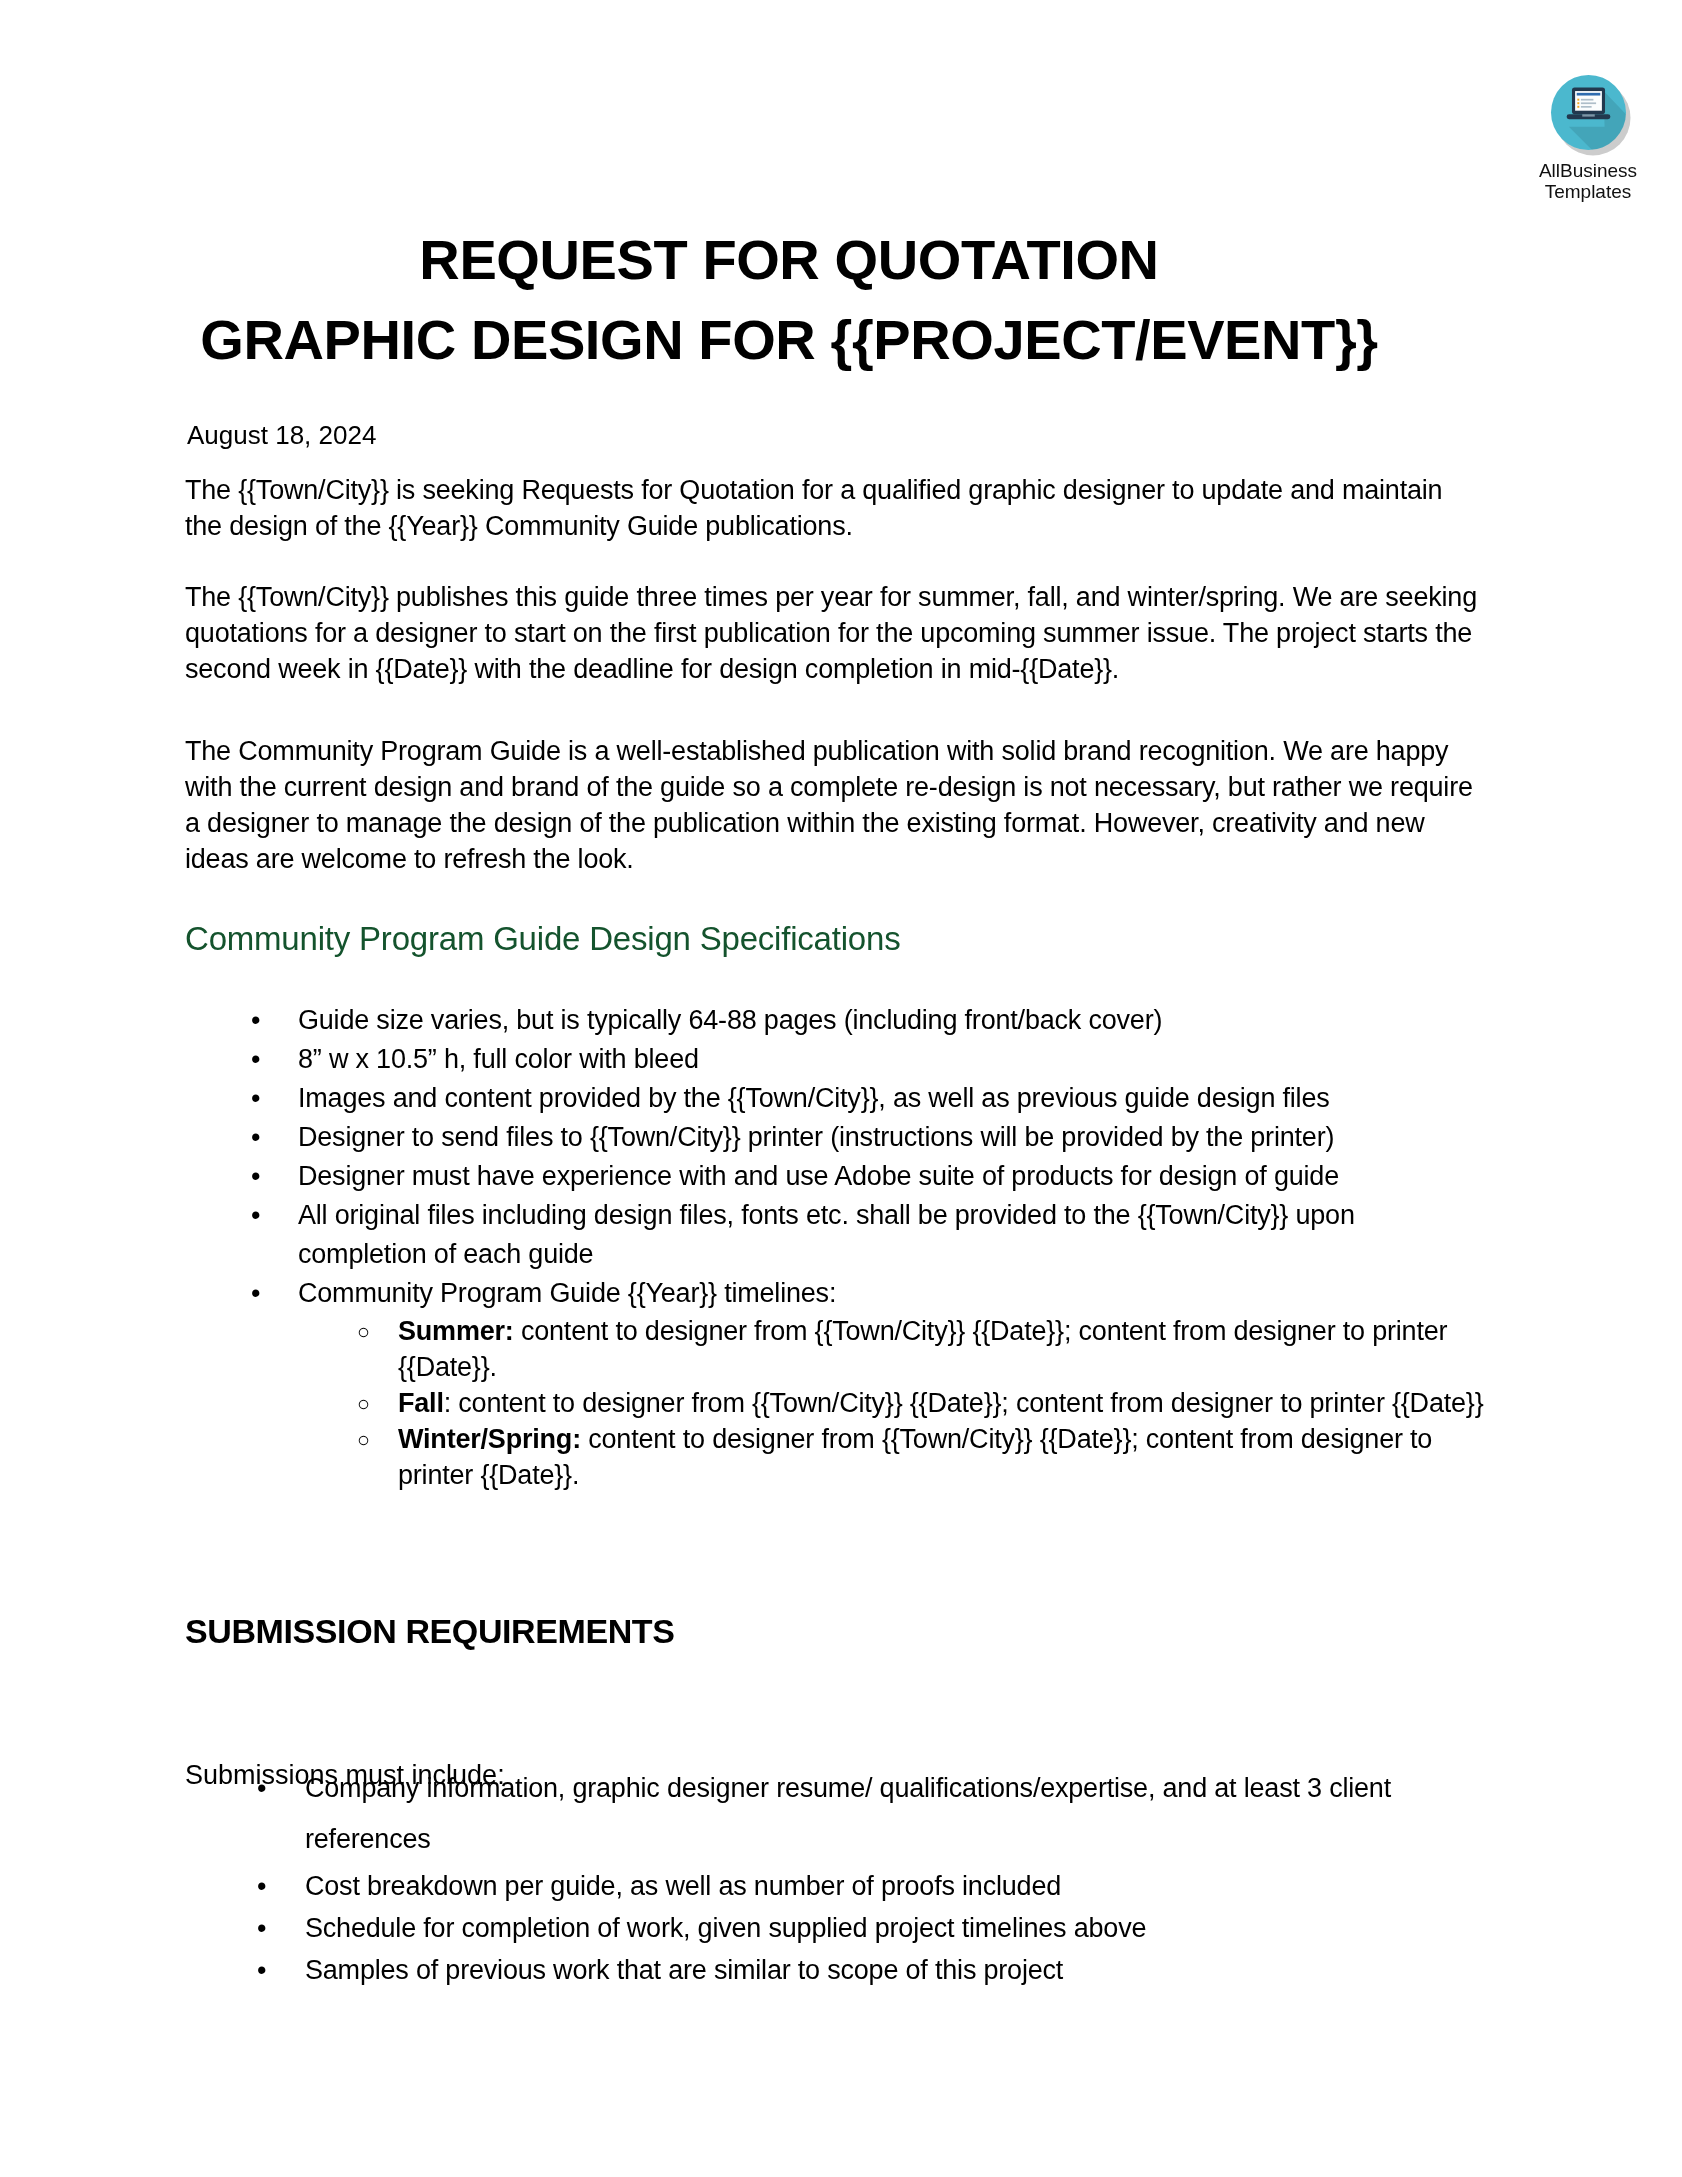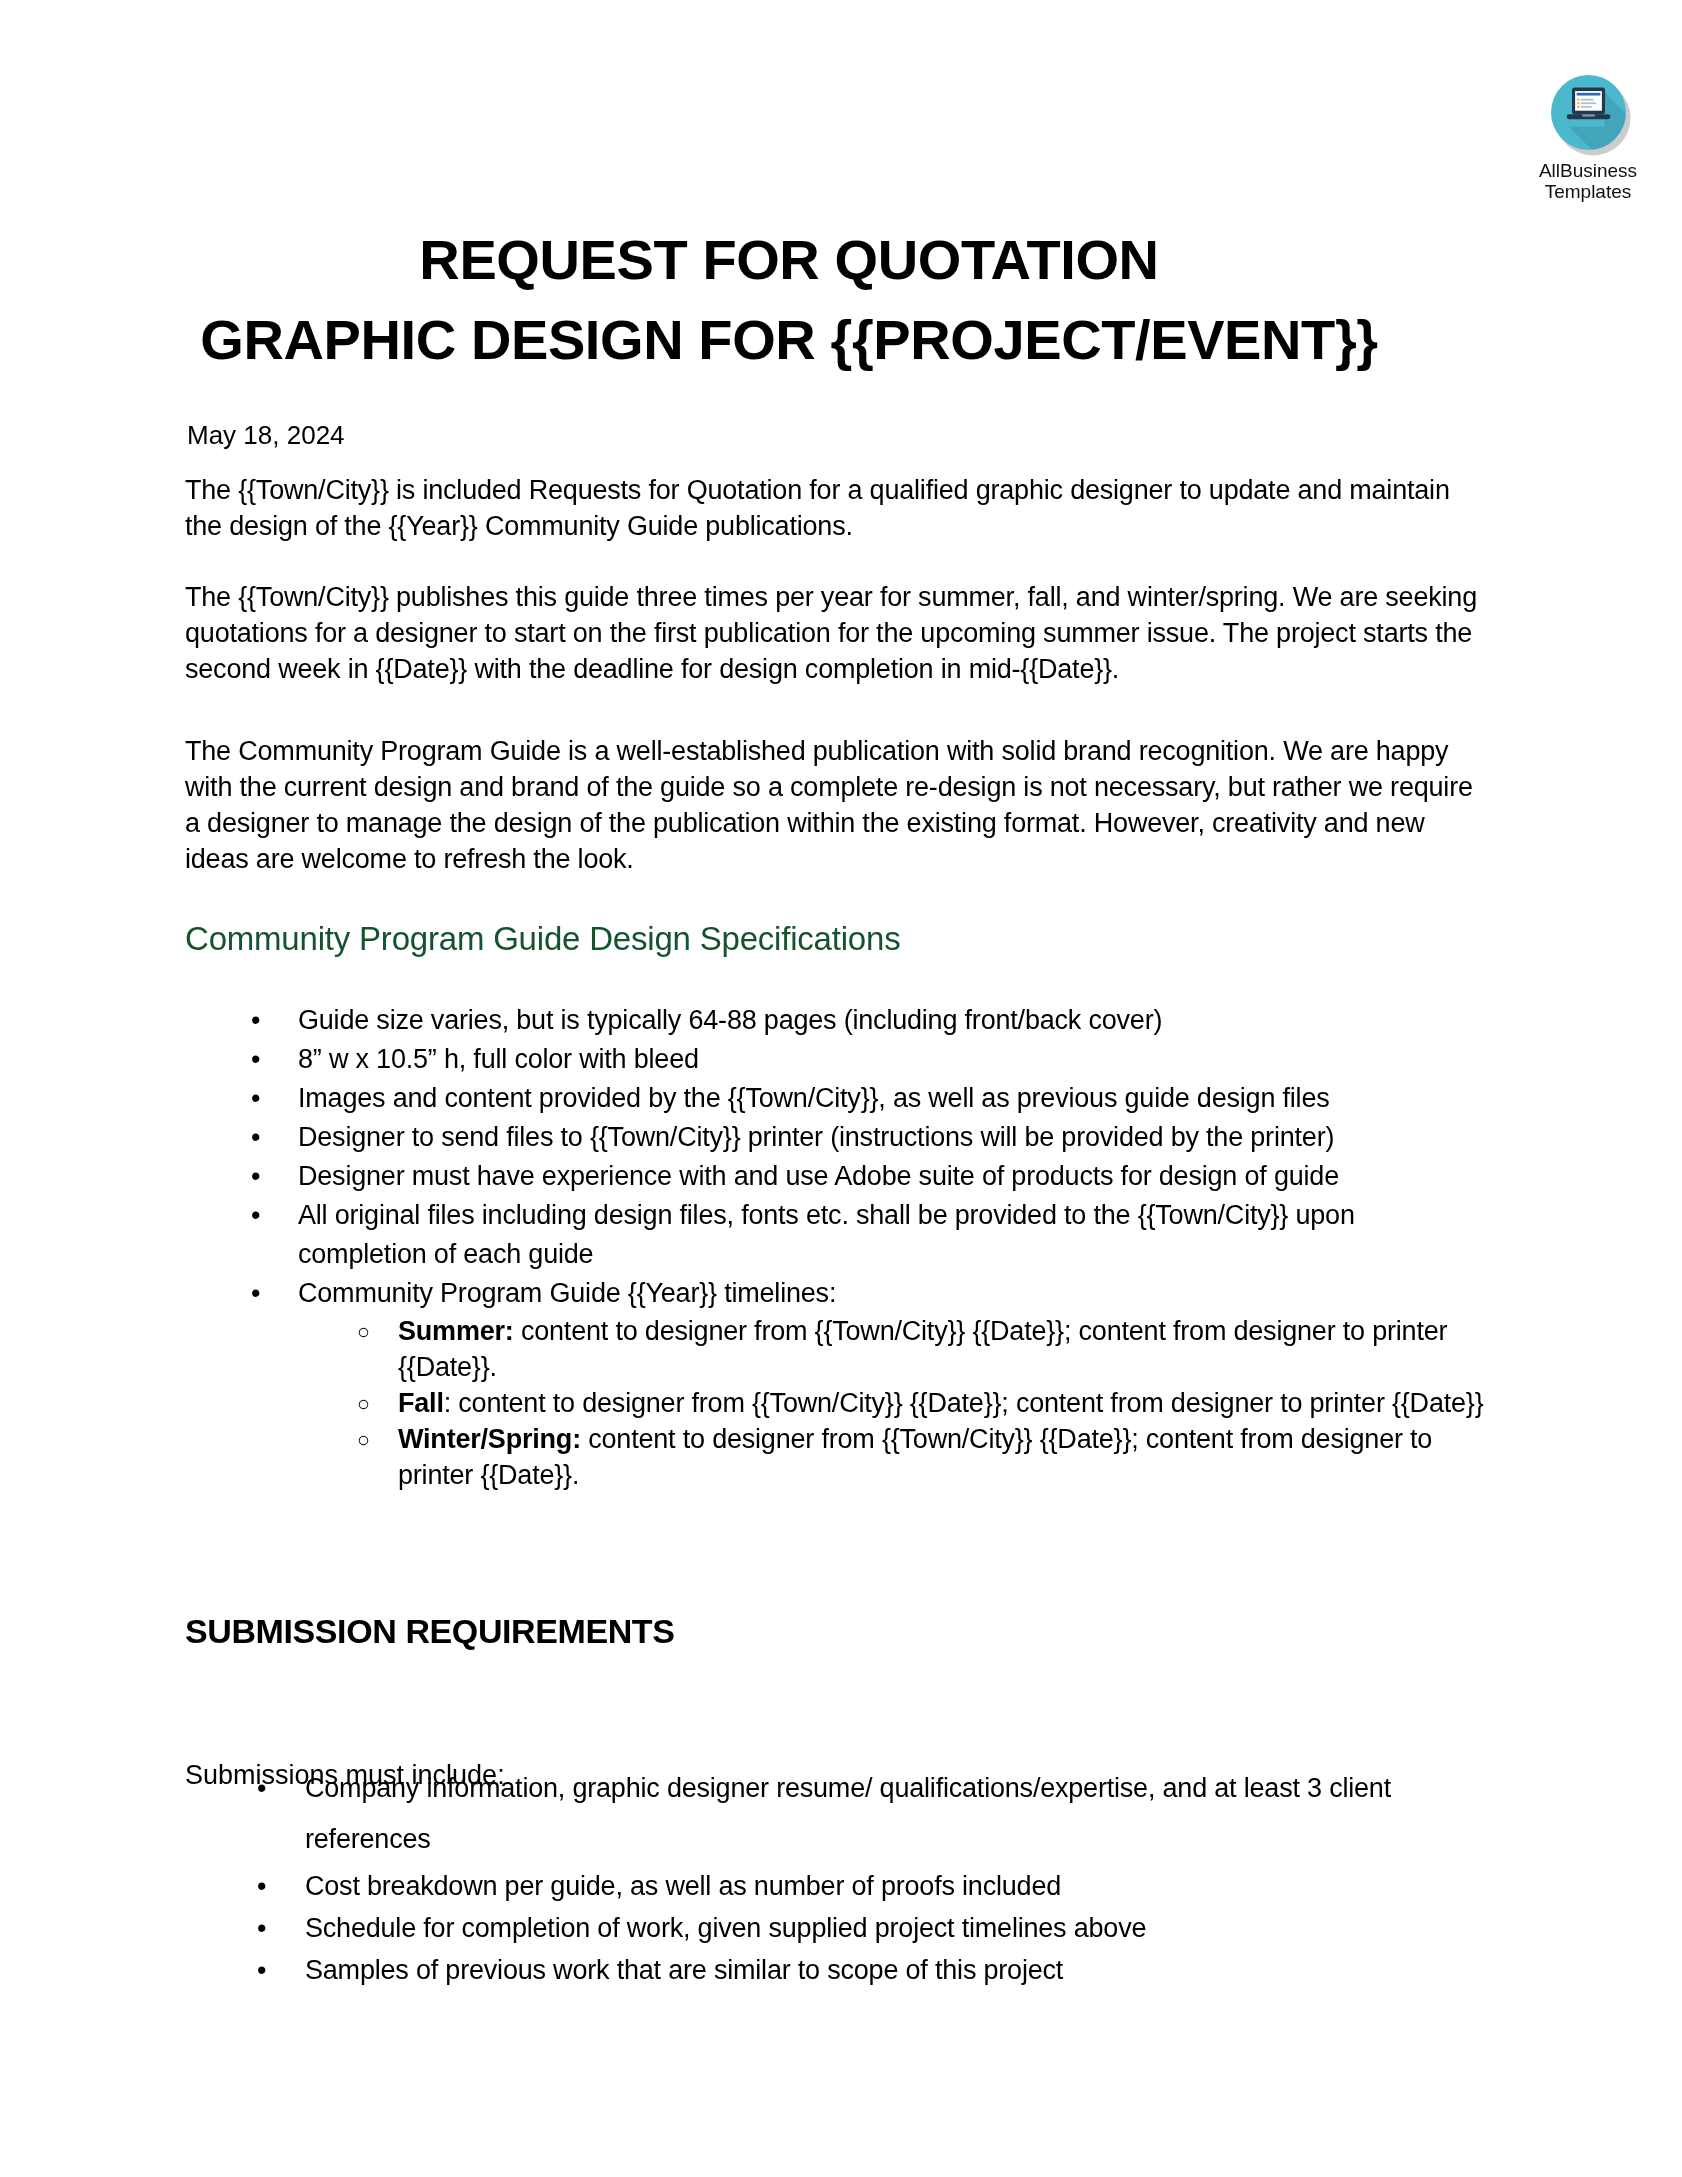--- a/index.html
+++ b/index.html
@@ -85,22 +85,22 @@
     <div>AllBusiness</div>
     <div>Templates</div>
   </div>
 </div>
 
 <div class="doc-title">
   <div>REQUEST FOR QUOTATION</div>
   <div>GRAPHIC DESIGN FOR {{PROJECT/EVENT}}</div>
 </div>
 
-<div class="doc-date">May 18, 2024</div>
-<p class="doc-p p1">The {{Town/City}} is included Requests for Quotation for a qualified graphic designer to update and maintain the design of the {{Year}} Community Guide publications.</p>
+<div class="doc-date">August 18, 2024</div>
+<p class="doc-p p1">The {{Town/City}} is seeking Requests for Quotation for a qualified graphic designer to update and maintain the design of the {{Year}} Community Guide publications.</p>
 <p class="doc-p p2">The {{Town/City}} publishes this guide three times per year for summer, fall, and winter/spring. We are seeking quotations for a designer to start on the first publication for the upcoming summer issue. The project starts the second week in {{Date}} with the deadline for design completion in mid-{{Date}}.</p>
 <p class="doc-p p3">The Community Program Guide is a well-established publication with solid brand recognition. We are happy with the current design and brand of the guide so a complete re-design is not necessary, but rather we require a designer to manage the design of the publication within the existing format. However, creativity and new ideas are welcome to refresh the look.</p>
 
 <h2 class="h-blue" style="color: #14532d;">Community Program Guide Design Specifications</h2>
 <ul class="l1 specs-list">
     <li>Guide size varies, but is typically 64-88 pages (including front/back cover)</li>
     <li>8” w x 10.5” h, full color with bleed</li>
     <li>Images and content provided by the {{Town/City}}, as well as previous guide design files</li>
     <li>Designer to send files to {{Town/City}} printer (instructions will be provided by the printer)</li>
     <li>Designer must have experience with and use Adobe suite of products for design of guide</li>

